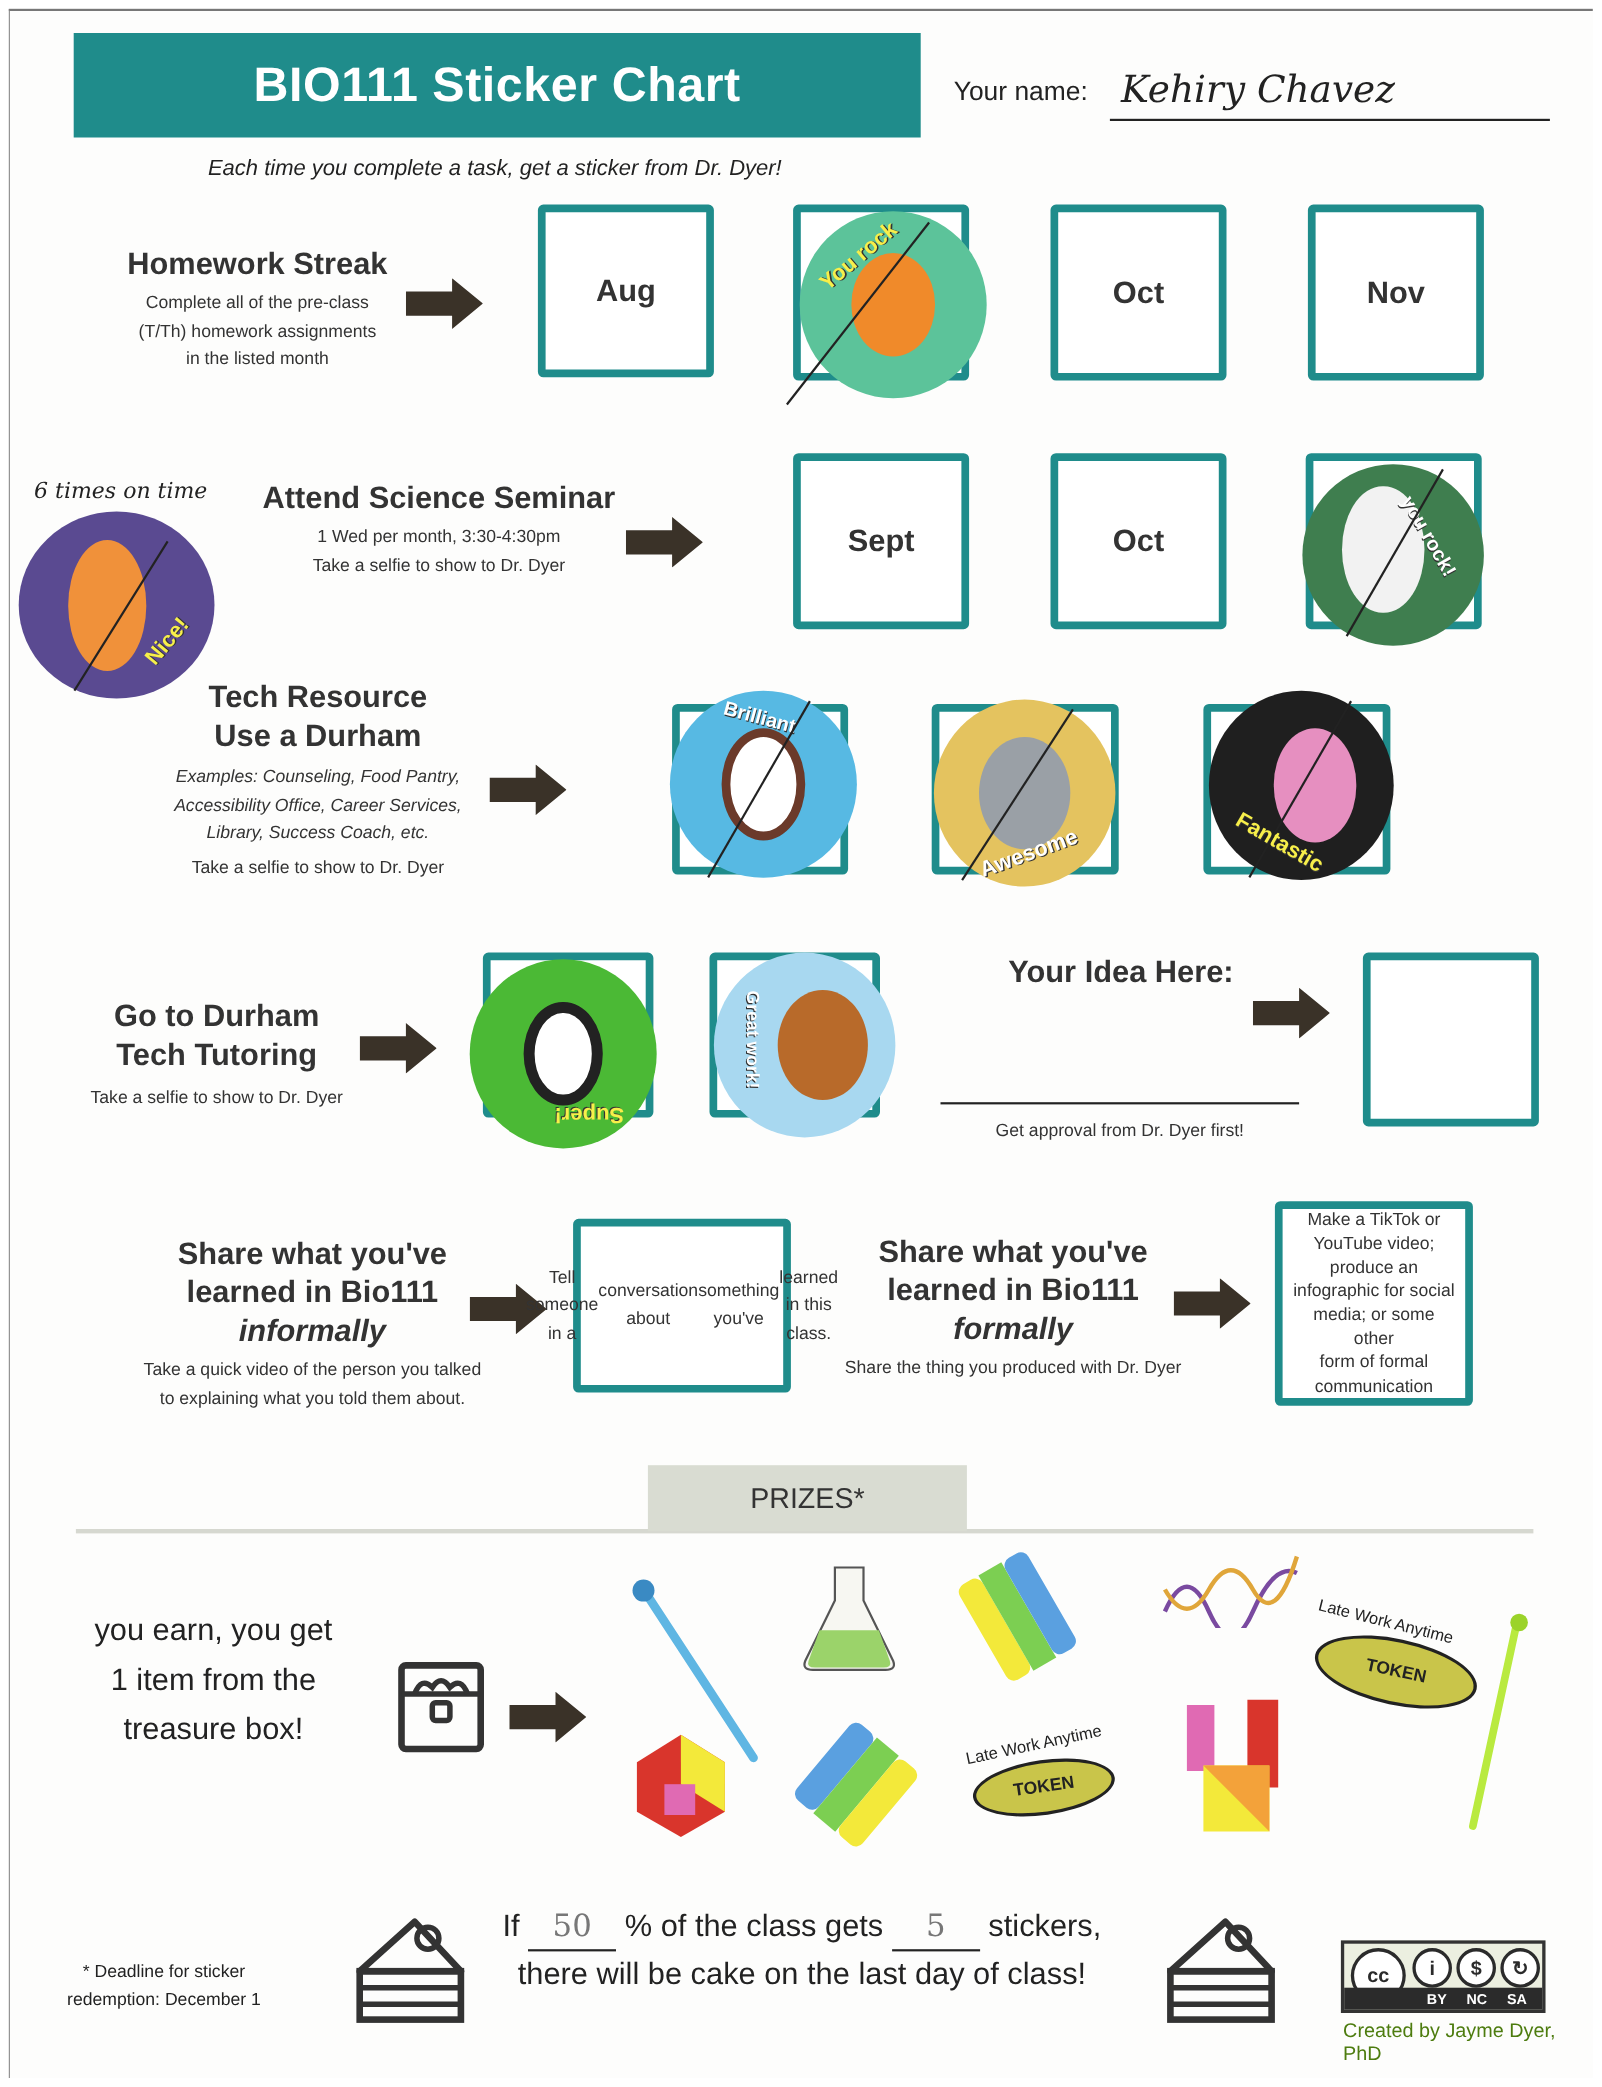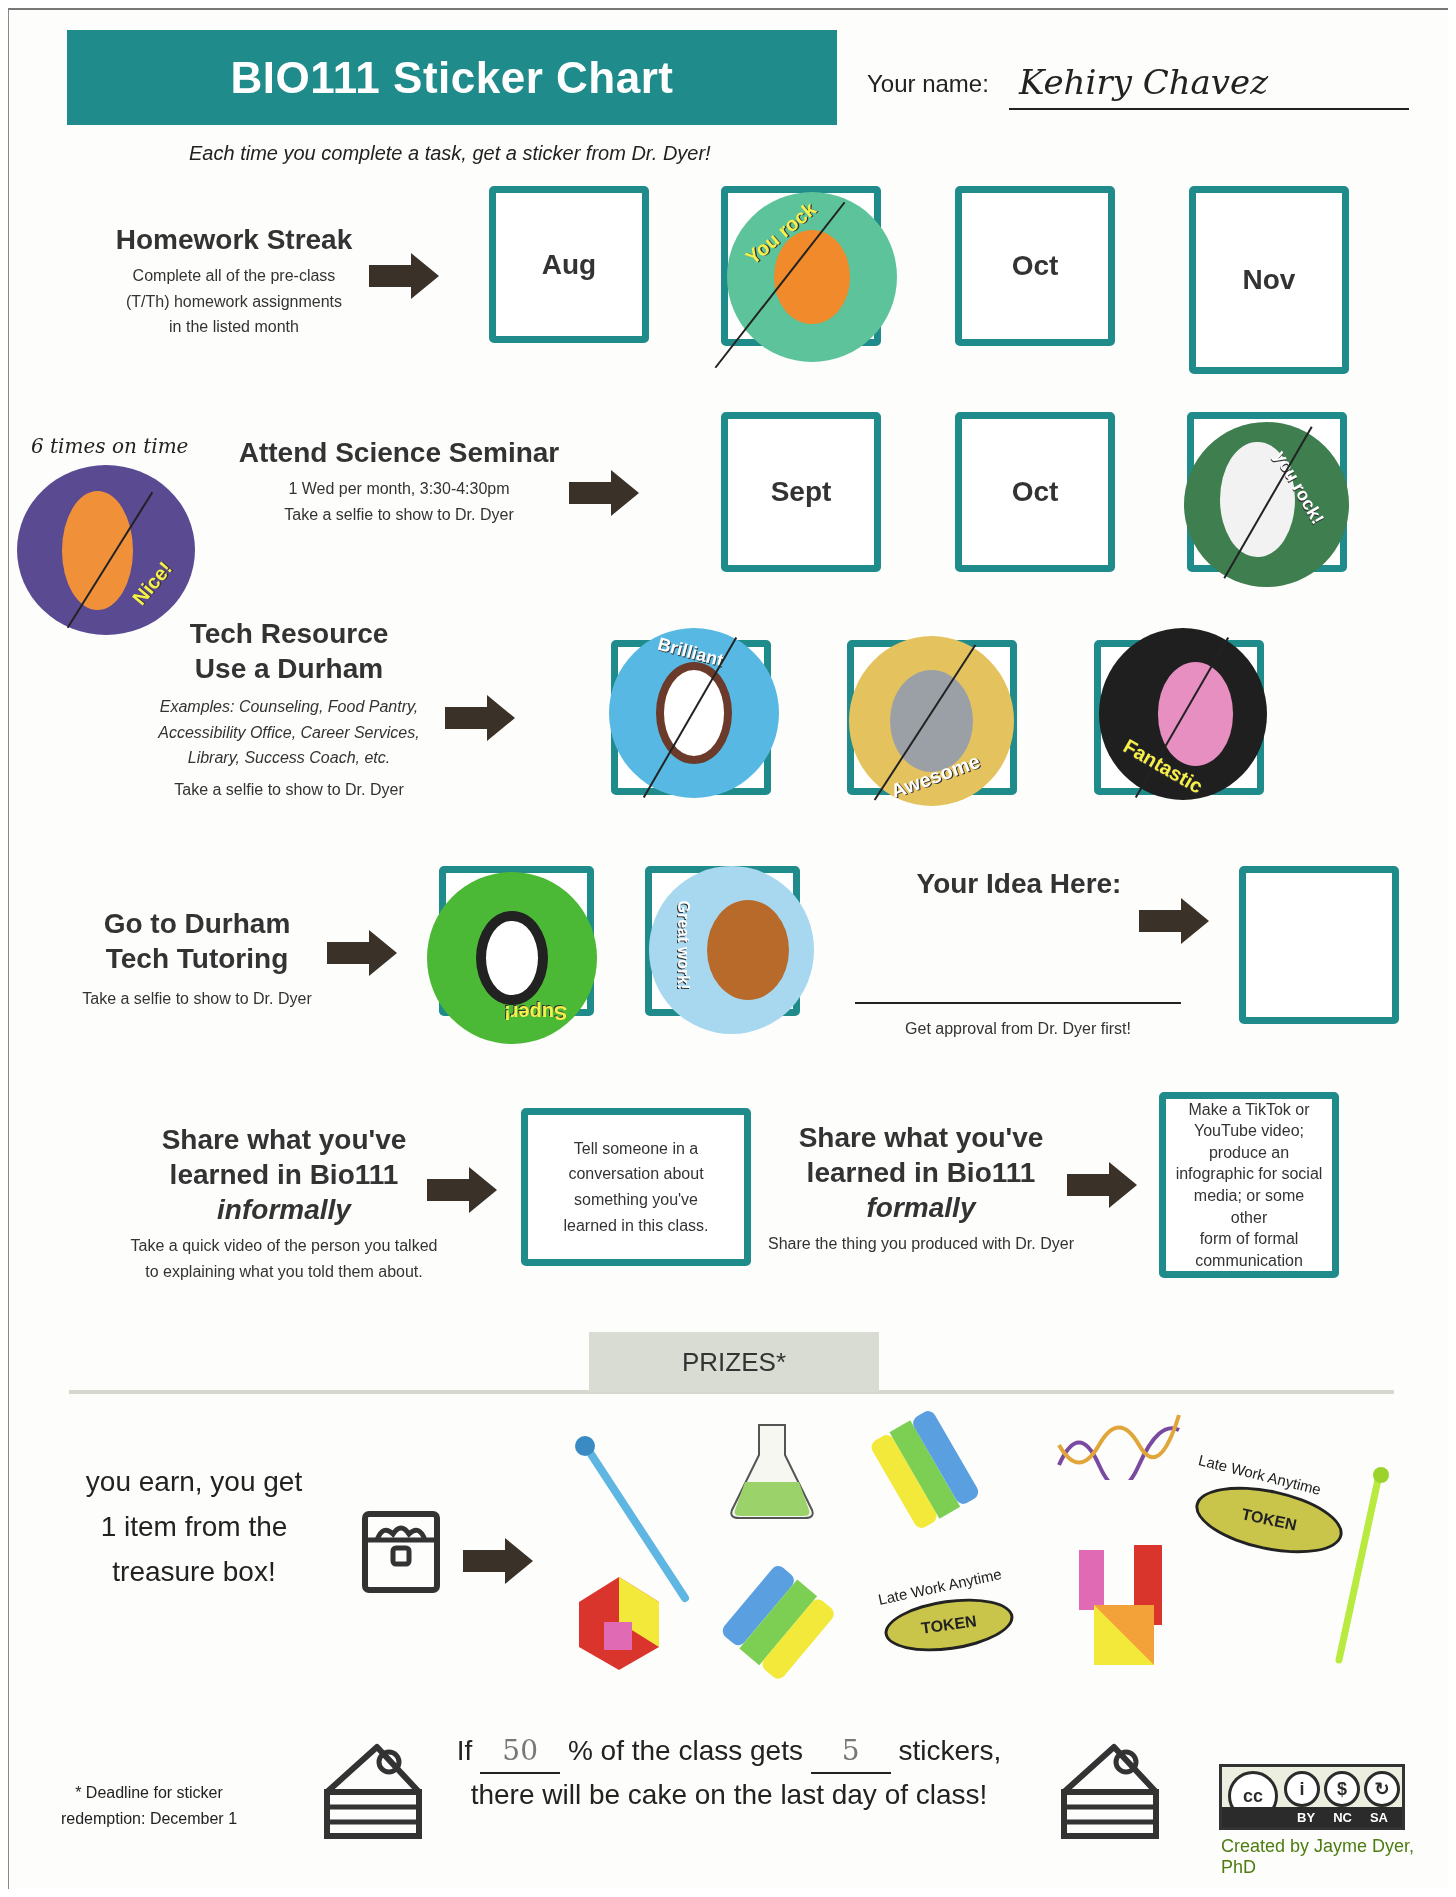--- a/index.html
+++ b/index.html
@@ -74,21 +74,21 @@
 
   <div class="abs box" style="left:480px; top:176px; width:160px; height:157px;">Aug</div>
   <div class="abs box" style="left:712px; top:176px; width:160px; height:160px;">
   </div>
   <div class="sticker" style="left:718px; top:182px; width:170px; height:170px; background:#5cc39a;">
     <div class="s-face" style="background:#f08a2a; width:45%; height:55%;"></div>
     <div class="s-label white" style="position:absolute; left:12px; top:30px; color:#f7ef4a;">You rock</div>
   </div>
   <div class="slash" style="left:770px; top:170px; height:210px; transform:rotate(38deg);"></div>
   <div class="abs box" style="left:946px; top:176px; width:160px; height:160px;">Oct</div>
-  <div class="abs box" style="left:1180px; top:176px; width:160px; height:188px;">Nov</div>
+  <div class="abs box" style="left:1180px; top:176px; width:160px; height:160px;">Nov</div>
 
   <div class="abs handwrite" style="left:22px; top:424px; font-size:20px;">6 times on time</div>
   <div class="sticker" style="left:8px; top:455px; width:178px; height:170px; background:#5a4a91;">
     <div class="s-face" style="background:#f0913a; width:40%; height:70%; left:25%; top:15%;"></div>
     <div class="s-label" style="position:absolute; right:18px; bottom:40px; transform:rotate(-50deg);">Nice!</div>
   </div>
   <div class="slash" style="left:100px; top:470px; height:160px; transform:rotate(32deg);"></div>
 
   <div class="abs" style="left:220px; top:425px; width:340px;">
     <div class="task-title">Attend Science Seminar</div>
@@ -183,21 +183,21 @@
       <div style="font-style:italic;">informally</div>
     </div>
     <div class="task-desc" style="margin-top:6px;">
       <div>Take a quick video of the person you talked</div>
       <div>to explaining what you told them about.</div>
     </div>
   </div>
   <svg class="abs arrow" style="left:418px; top:1157px;" viewBox="0 0 70 46">
       <path d="M0 12 H42 V0 L70 23 L42 46 V34 H0 Z" fill="#3a3228"></path>
     </svg>
-  <div class="abs box small-text" style="left:512px; top:1098px; width:230px; height:158px; flex-direction:column;">
+  <div class="abs box small-text" style="left:512px; top:1098px; width:198px; height:158px; flex-direction:row;">
     <div>Tell someone in a</div>
     <div>conversation about</div>
     <div>something you've</div>
     <div>learned in this class.</div>
   </div>
 
   <div class="abs" style="left:742px; top:1110px; width:340px;">
     <div class="task-title">
       <div>Share what you've</div>
       <div>learned in Bio111</div>

